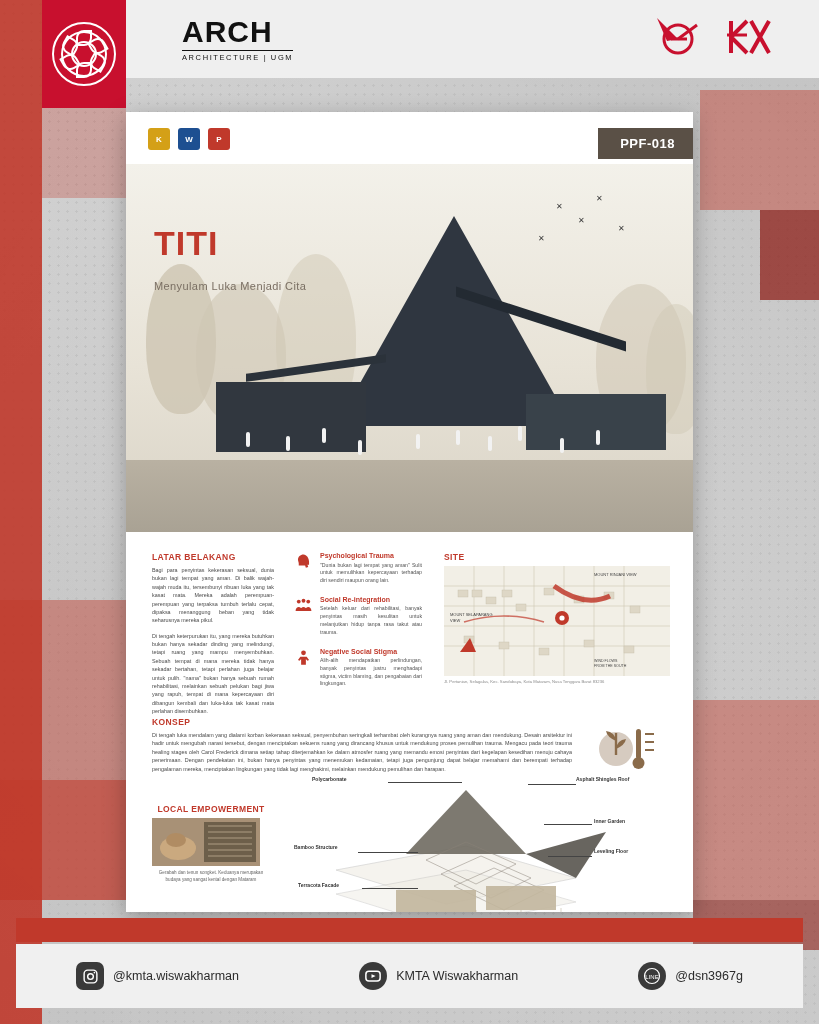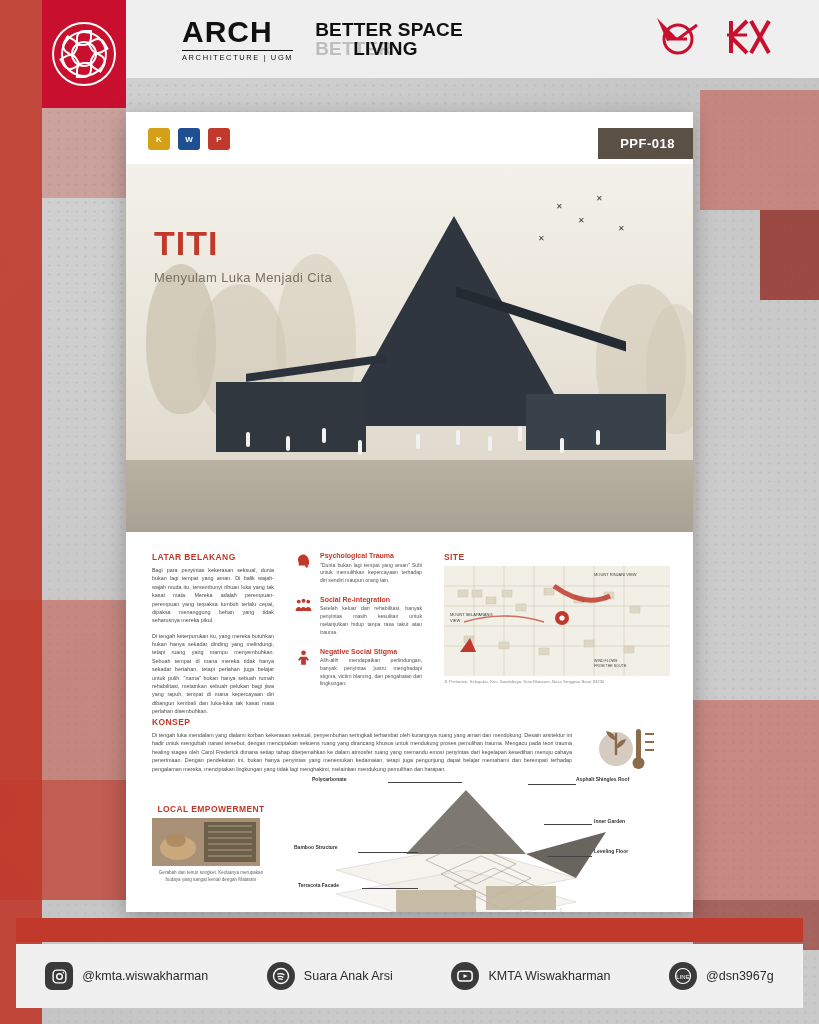--- a/index.html
+++ b/index.html
@@ -63,21 +63,21 @@
   .sky{position:absolute;inset:0;background:linear-gradient(#f3f1ea 0%,#e8e3d7 55%,#d9d3c6 100%);}
   .tree{position:absolute;border-radius:50% 50% 45% 45%;background:#cfc7b4;opacity:.85;}
   .ground{position:absolute;left:0;bottom:0;width:100%;height:72px;background:linear-gradient(#b9b1a2,#a9a294);}
   .roofA{position:absolute;width:0;height:0;border-left:118px solid transparent;border-right:118px solid transparent;border-bottom:210px solid #2f3640;}
   .roofB{position:absolute;background:#1f262e;}
   .bldg{position:absolute;background:#3a3f45;}
   .person{position:absolute;width:4px;height:15px;background:#f2f2f2;border-radius:2px;}
   .bird{position:absolute;color:#3a3a3a;font-size:8px;}
   .title-titi{position:absolute;left:28px;top:62px;}
   .title-titi .t{font-size:34px;font-weight:bold;color:#c0392b;letter-spacing:1px;line-height:1;}
-  .title-titi .s{font-size:13px;color:#7a6f63;letter-spacing:.4px;margin-top:10px;}
+  .title-titi .s{font-size:11px;color:#7a6f63;letter-spacing:.4px;margin-top:20px;}
   
   .content{position:absolute;left:0;top:420px;width:567px;height:380px;background:#fff;}
   .sec-h{font-size:8.5px;font-weight:bold;color:#c0392b;letter-spacing:.4px;margin-bottom:4px;}
   .body-t{font-size:5.4px;line-height:1.55;color:#4a4a4a;text-align:justify;}
   .col-left{position:absolute;left:26px;top:20px;width:122px;}
   .col-mid{position:absolute;left:168px;top:20px;width:128px;}
   .icon-row{display:flex;gap:7px;margin-bottom:11px;}
   .ico{width:19px;height:19px;flex:0 0 19px;color:#c0392b;}
   .ic-h{font-size:7px;font-weight:bold;color:#c0392b;margin-bottom:2.5px;}
   .ic-b{font-size:5.2px;line-height:1.5;color:#555;text-align:justify;}
@@ -117,25 +117,20 @@
   <div class="shp" style="left:0;top:780px;width:126px;height:120px;opacity:.75;"></div>
   <div class="shp lite" style="left:693px;top:700px;width:126px;height:200px;"></div>
   <div class="shp dk" style="left:693px;top:900px;width:126px;height:50px;opacity:.6;"></div>
   <div class="shp lite" style="left:42px;top:108px;width:84px;height:90px;opacity:.3;"></div>
 </div>
 
 <div class="header">
   <div class="arch-logo">
     <div class="arch-word">ARCH</div>
     <div class="arch-sub">ARCHITECTURE | UGM</div>
-  </div>
-  <div class="bsl">
-    <div class="l1">BETTER SPACE</div>
-    <div class="l2">BETTER</div>
-    <div class="l3">LIVING</div>
   </div>
   <div class="hdr-icons">
     <span>
       <svg width="46" height="44" viewBox="0 0 46 44">
           <circle cx="25" cy="24" r="14" fill="none" stroke="#c8102e" stroke-width="3"></circle>
           <path d="M25 24 L4 3 L14 26 Z" fill="#c8102e"></path>
           <path d="M25 24 L44 10" stroke="#c8102e" stroke-width="3"></path>
           <path d="M18 24 h16" stroke="#c8102e" stroke-width="3"></path>
         </svg>
     </span>
@@ -370,29 +365,20 @@
       <svg width="17" height="17" viewBox="0 0 24 24" fill="none" stroke="#fff" stroke-width="2">
           <rect x="3" y="3" width="18" height="18" rx="5"></rect>
           <circle cx="12" cy="12" r="4"></circle>
           <circle cx="17.5" cy="6.5" r="1.2" fill="#fff" stroke="none"></circle>
         </svg>
     </span>
     <span class="f-tx">@kmta.wiswakharman</span>
   </div>
   <div class="f-item">
     <span class="f-ic">
-      <svg width="18" height="18" viewBox="0 0 24 24" fill="none" stroke="#fff" stroke-width="1.8">
-          <circle cx="12" cy="12" r="10" stroke="#fff"></circle>
-          <path d="M7 9.5c3-1 7-.6 9.5.9M7.6 13c2.5-.8 5.6-.5 7.6.8M8.3 16.2c2-.6 4.3-.4 5.9.6"></path>
-        </svg>
-    </span>
-    <span class="f-tx">Suara Anak Arsi</span>
-  </div>
-  <div class="f-item">
-    <span class="f-ic">
       <svg width="18" height="18" viewBox="0 0 24 24">
           <rect x="2.5" y="5.5" width="19" height="13" rx="4" fill="none" stroke="#fff" stroke-width="2"></rect>
           <path d="M10 9.5 L15.5 12 L10 14.5 Z" fill="#fff"></path>
         </svg>
     </span>
     <span class="f-tx">KMTA Wiswakharman</span>
   </div>
   <div class="f-item">
     <span class="f-ic">
       <svg width="18" height="18" viewBox="0 0 24 24">

